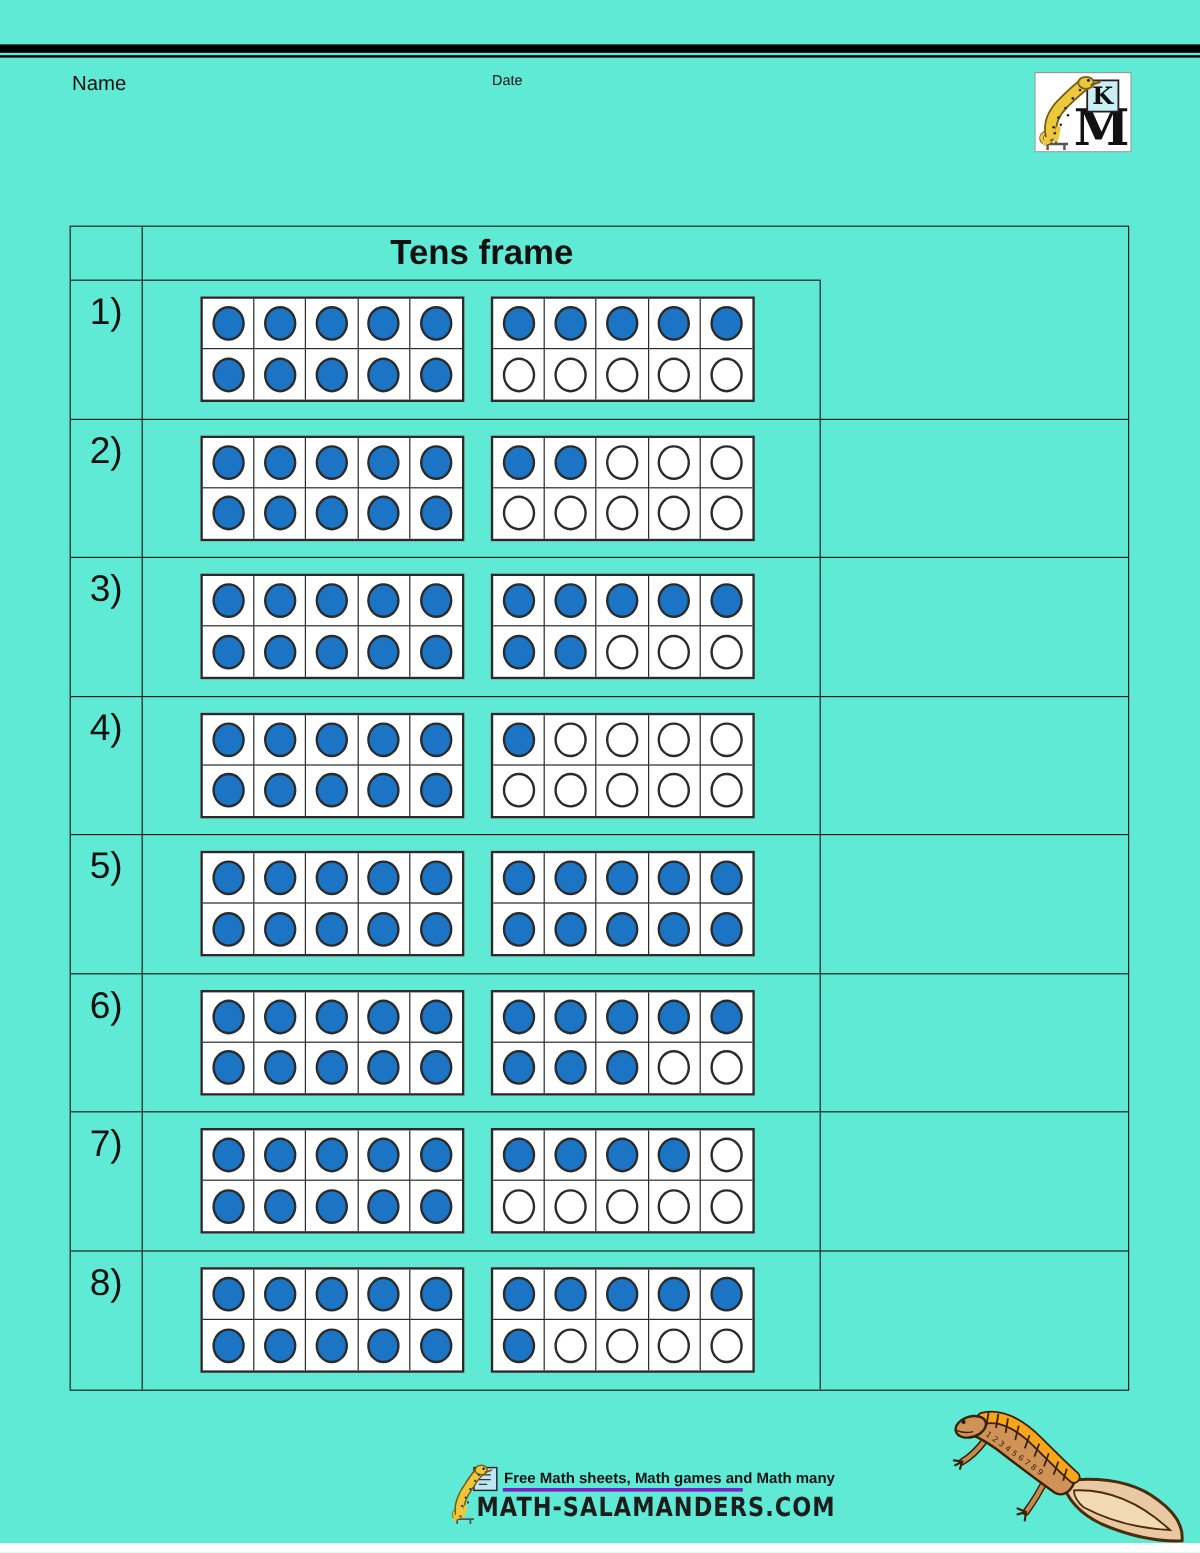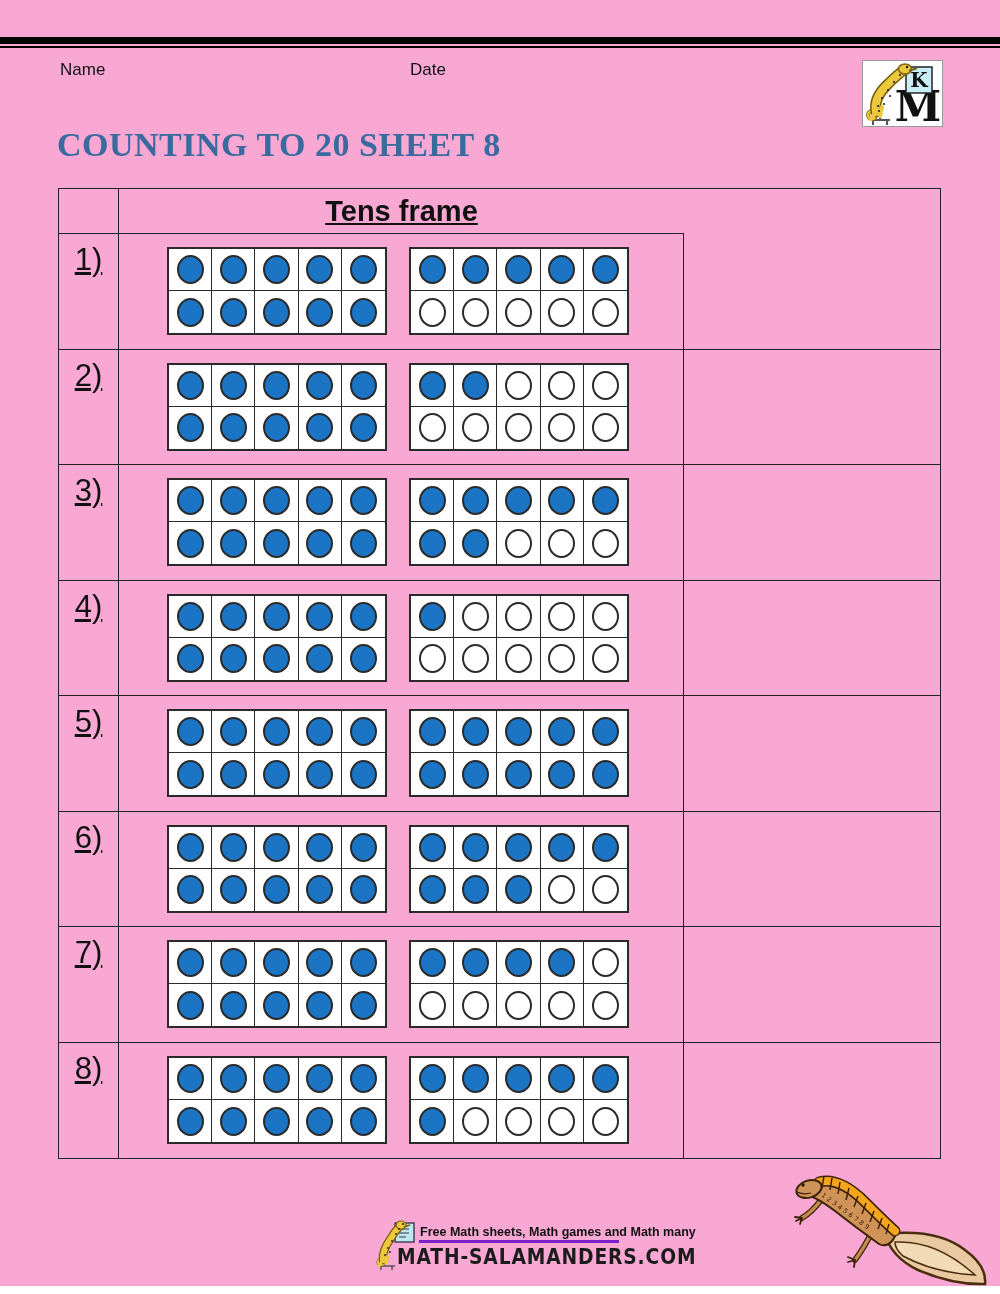--- a/index.html
+++ b/index.html
@@ -1,44 +1,44 @@
 <!DOCTYPE html>
 <html><head>
 <meta charset="utf-8">
 <style>
   * { box-sizing: border-box; margin: 0; padding: 0; }
   html,body { background:#fff; }
   .page {
     position: relative;
     width: 1000px;
     height: 1286px;
-    background: #f9a8d4;
+    background: #5eead4;
     font-family: "Liberation Sans", sans-serif;
     overflow: hidden;
   }
   
   .rule-thick { position:absolute; left:0; top:37px; width:1000px; height:7px; background:#000; }
   .rule-thin  { position:absolute; left:0; top:46px; width:1000px; height:2px; background:#000; }
 
   .name-label { position:absolute; left:60px; top:60px; font-size:17px; font-weight:500; color:#111; }
-  .date-label { position:absolute; left:410px; top:60px; font-size:17px; font-weight:500; color:#111; }
+  .date-label { position:absolute; left:410px; top:60px; font-size:12px; font-weight:500; color:#111; }
 
   .corner-logo { position:absolute; left:862px; top:60px; width:81px; height:67px; }
 
   .page-title {
     position:absolute; left:57px; top:126px;
     font-family:"Liberation Serif", serif;
     font-weight:bold; font-size:34px; letter-spacing:0.5px;
     color: var(--title-color, #3a6a9e);
   }
 
   
   .sheet-table { position:absolute; left:58px; top:188px; border:1.5px solid #222; }
   .t-row { display:grid; grid-template-columns:60px 565px 256px; }
-  .t-row > div { border-right:1.5px solid #222; border-bottom:1.5px solid #222;text-decoration:underline; }
+  .t-row > div { border-right:1.5px solid #222; border-bottom:1.5px solid #222; }
   .t-row > div:last-child { border-right:none; }
   .t-row.header { height:45px; }
   .t-row.body { height:115.5px; }
   .t-row.body:last-child > div { border-bottom:none; }
 
   .h-cell { display:flex; align-items:center; justify-content:center;
             font-size:29px; font-weight:600; color:#111; height:45px; }
 
   .num-cell { font-size:31px; color:#111; text-align:center; padding-top:8px; height:115.5px; }
   .frames-cell { display:flex; align-items:center; padding-left:48px; gap:22px; height:115.5px; }
@@ -100,21 +100,20 @@
         <circle cx="20" cy="38" r="1.1"></circle>
       <circle cx="26" cy="30" r="1.1"></circle>
         <circle cx="32" cy="22" r="1.1"></circle>
       <circle cx="38" cy="15" r="1.1"></circle>
         <circle cx="22" cy="44" r="1.1"></circle>
       <circle cx="28" cy="36" r="1.1"></circle>
         <circle cx="17" cy="51" r="1.1"></circle>
     </g>
   </svg>
 
-  <div class="page-title">COUNTING TO 20 SHEET 8</div>
 
   <div class="sheet-table">
     <div class="t-row header">
       <div class="h-cell"></div>
       <div class="h-cell">Tens frame</div>
     </div>
     <div id="table-body">
     <div class="t-row body">
       <div class="num-cell">1)</div>
       <div class="frames-cell">

